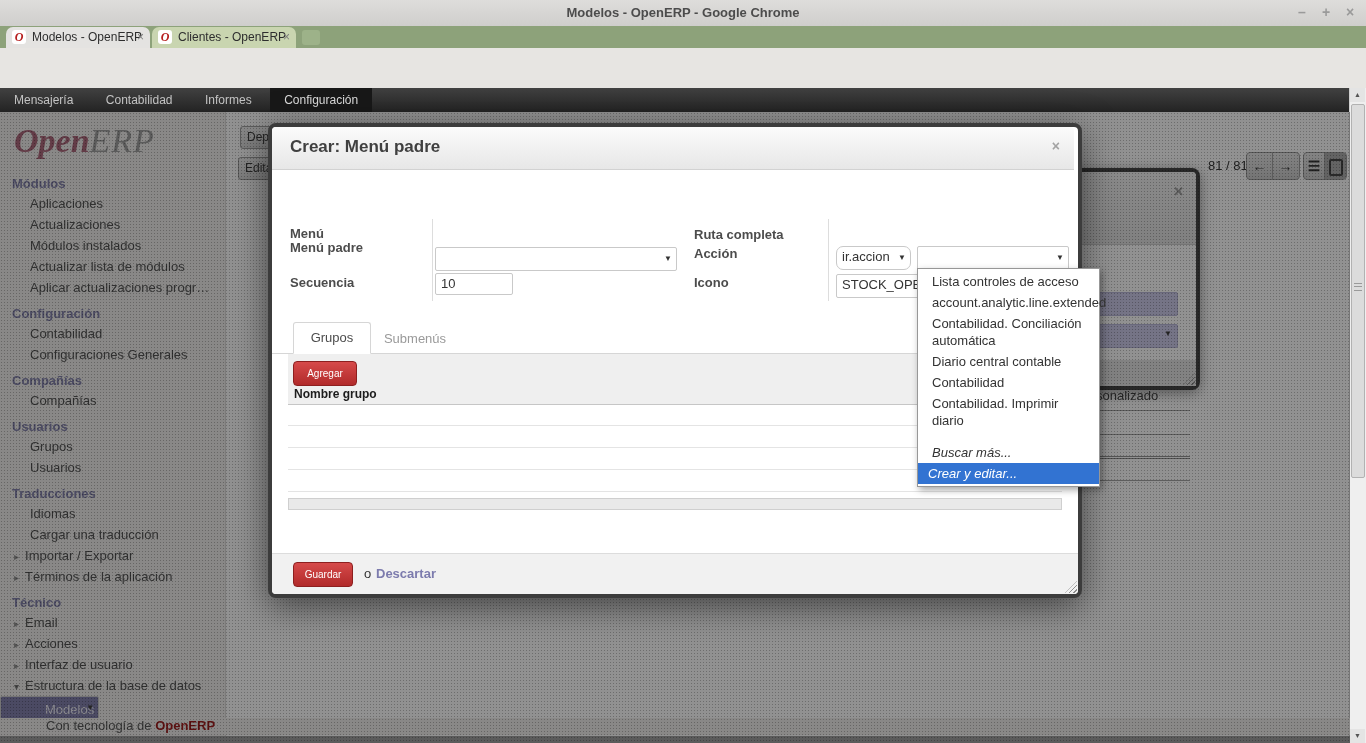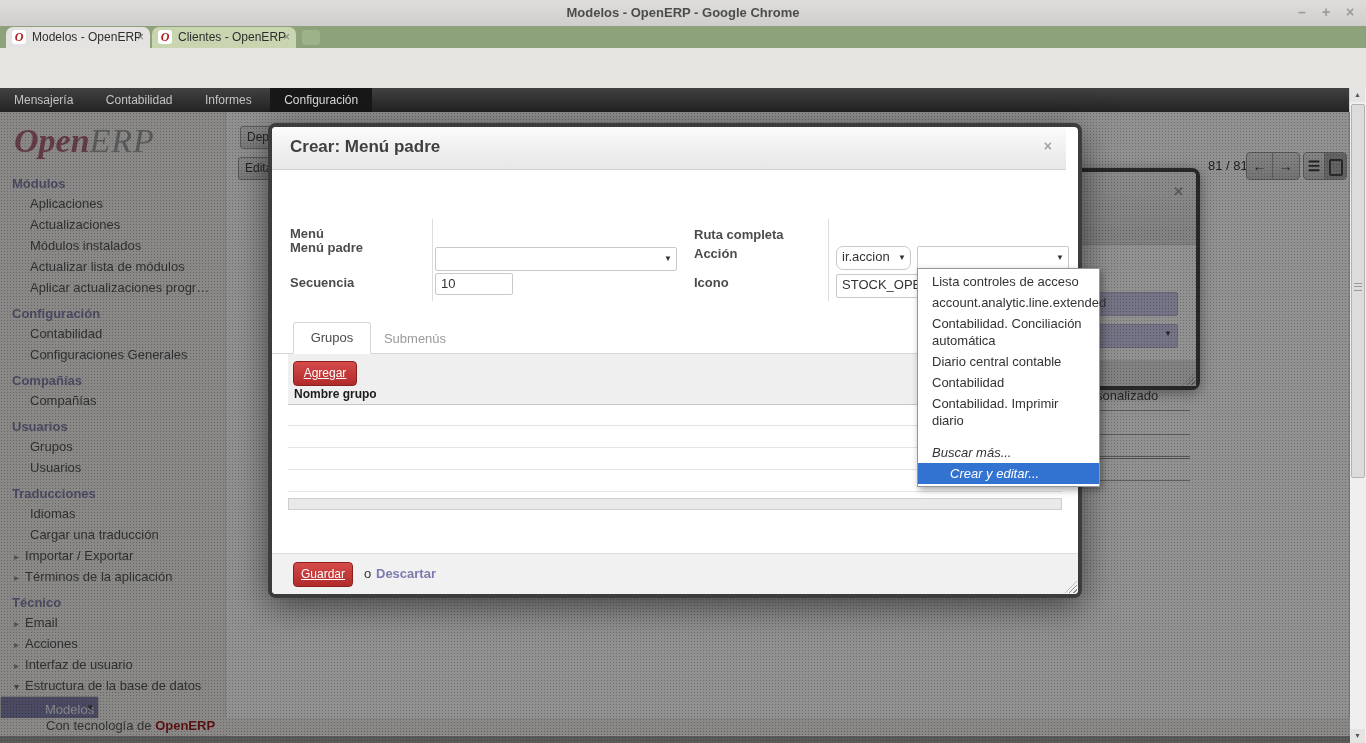--- a/index.html
+++ b/index.html
@@ -112,61 +112,61 @@
   
   .overlay{position:absolute;left:0;top:0;right:0;bottom:0;z-index:3;
     background-color:rgba(22,22,22,.47);
     background-image:radial-gradient(rgba(0,0,0,.25) 1px,rgba(0,0,0,0) 1px);
     background-size:3px 3px;}
   .bottomstrip{position:absolute;left:0;bottom:0;width:1350px;height:7px;background:#9a9a9a;z-index:2;}
 
   
   .modal{position:absolute;left:268px;top:11px;width:806px;height:467px;background:#fff;
     border:4px solid #3c3c3c;border-radius:8px;z-index:4;box-shadow:0 8px 34px rgba(0,0,0,.55);}
-  .m-head{position:absolute;left:0;top:0;right:12px;height:42px;
+  .m-head{position:absolute;left:0;top:0;right:4px;height:42px;
     background:linear-gradient(#fbfbfb,#e7e7e7);border-bottom:1px solid #d2d2d2;
     border-radius:4px 4px 0 0;}
   .m-title{position:absolute;left:18px;top:10px;font-size:17px;font-weight:bold;color:#404040;}
   .m-close{position:absolute;right:14px;top:11px;color:#a3a3a3;font-weight:bold;font-size:14px;}
   .f-label{position:absolute;font-size:13px;font-weight:bold;color:#4c4c4c;}
   .vsep{position:absolute;top:92px;height:82px;border-left:1px solid #ddd;}
   .tin{position:absolute;font-size:13px;color:#333;padding:0 5px;line-height:20px;
     border:1px solid #c9c9c9;border-radius:2px;background:#fff;white-space:nowrap;overflow:hidden;}
   .tin.req{background:#cfcdee;border-color:#b2b0d8;}
   .sel{position:absolute;font-size:13px;color:#333;line-height:20px;background:#fff;
     border:1px solid #c9c9c9;border-radius:2px;padding:0 16px 0 5px;white-space:nowrap;overflow:hidden;}
   .sel:after{content:"\25BC";position:absolute;right:4px;top:0;font-size:8px;color:#333;line-height:22px;}
   .m-tabs{position:absolute;left:0;right:0;top:195px;height:31px;border-bottom:1px solid #d6d6d6;}
   .mtab{position:absolute;bottom:-1px;height:30px;line-height:30px;font-size:13px;text-align:center;}
   .mtab.on{left:21px;width:76px;background:#fff;border:1px solid #d6d6d6;border-bottom:1px solid #fff;
     border-radius:3px 3px 0 0;color:#4c4c4c;}
   .mtab.off{left:108px;width:70px;color:#9a9a9a;}
   .gpanel{position:absolute;left:16px;width:774px;top:227px;height:50px;background:#efefef;
     border-bottom:1px solid #c6c6c6;}
   .btn-red{background:linear-gradient(#d64a4a,#b12a2a);border:1px solid #8d1f1f;border-radius:4px;
-    color:#fff;font-size:12px;text-align:center;text-decoration:underline;}
+    color:#fff;font-size:10px;text-align:center;}
   .addbtn{position:absolute;left:5px;top:7px;width:62px;height:23px;line-height:23px;}
   .colhdr{position:absolute;left:6px;bottom:3px;font-size:12px;font-weight:bold;color:#1c1c1c;}
   .rows{position:absolute;left:16px;width:774px;top:277px;}
   .row{height:21px;border-bottom:1px solid #e4e4e4;}
   .hstrip{position:absolute;left:16px;width:772px;top:371px;height:10px;background:#e9e9e9;
     border:1px solid #cfcfcf;}
   .m-foot{position:absolute;left:0;right:0;bottom:0;height:40px;background:#f1f1f1;
     border-top:1px solid #dcdcdc;border-radius:0 0 4px 4px;}
   .savebtn{position:absolute;left:21px;top:8px;width:58px;height:23px;line-height:23px;}
   .ortxt{position:absolute;left:92px;top:12px;font-size:13px;color:#333;}
   .discard{position:absolute;left:104px;top:12px;font-size:13px;font-weight:bold;color:#7c7bad;}
 
   
   .dropdown{position:absolute;left:917px;top:156px;width:181px;background:#fff;
     border:1px solid #979797;box-shadow:2px 3px 7px rgba(0,0,0,.35);z-index:5;
     font-size:13px;padding:2px 0;}
   .dd-item{padding:2px 8px 2px 14px;line-height:17px;color:#333;}
   .dd-more{padding:2px 8px 2px 14px;line-height:17px;color:#333;font-style:italic;margin-top:11px;}
-  .dd-create{padding:2px 8px 2px 32px;line-height:17px;font-style:italic;background:#3273d2;color:#fff;}
+  .dd-create{padding:2px 8px 2px 10px;line-height:17px;font-style:italic;background:#3273d2;color:#fff;}
 
   
   .vscroll{position:absolute;right:0;top:88px;bottom:0;width:16px;background:#efefef;
     border-left:1px solid #cfcfcf;}
   .sarrow{position:absolute;left:0;width:15px;height:14px;background:#e4e4e4;color:#555;
     font-size:7px;text-align:center;line-height:14px;}
   .sthumb{position:absolute;left:1px;top:16px;width:12px;height:372px;background:#dcdcdc;
     border:1px solid #b2b2b2;border-radius:2px;}
   .grip{position:absolute;left:2px;top:178px;width:8px;height:6px;
     border-top:1px solid #9a9a9a;border-bottom:1px solid #9a9a9a;}

